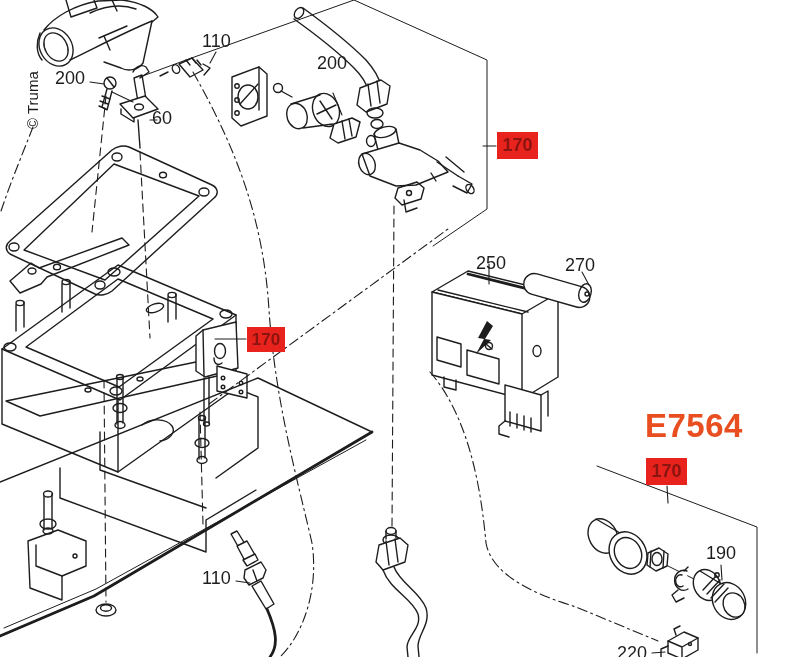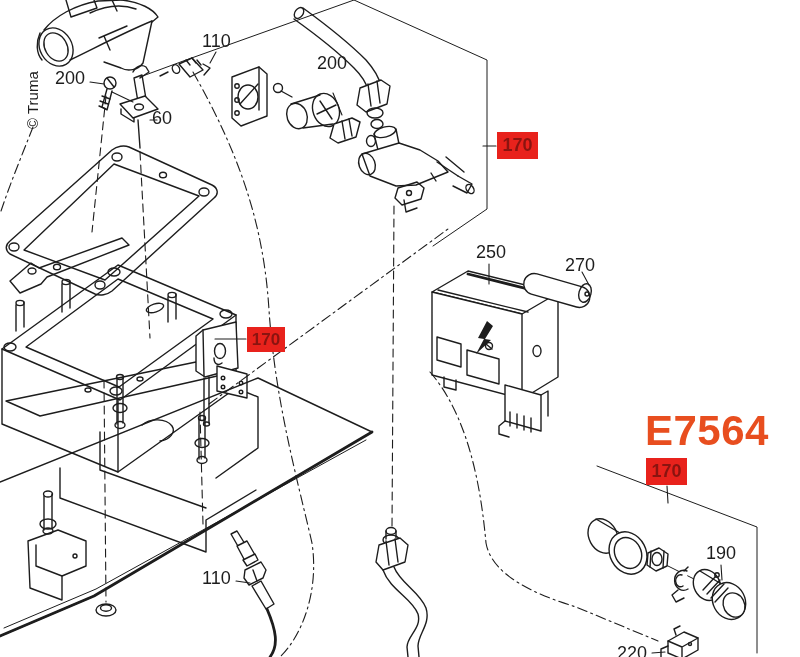--- a/index.html
+++ b/index.html
@@ -24,21 +24,21 @@
     position:absolute;font-size:18px;line-height:20px;color:var(--line,#1d1d1d);
     white-space:nowrap;
     text-align:right;
   }
   .chip{
     position:absolute;display:flex;align-items:center;justify-content:center;
     background:var(--hl-bg,#e8221c);color:var(--hl-text,#8a1410);
     font-size:18px;font-weight:bold;cursor:pointer;
   }
   .figcode{
-    position:absolute;left:645px;top:407px;font-size:42px;font-weight:bold;
+    position:absolute;left:645px;top:407px;font-size:33px;font-weight:bold;
     color:var(--code,#e84e1f);letter-spacing:0.5px;white-space:nowrap;
   }
   .watermark{
     position:absolute;left:24px;top:129px;font-size:15px;white-space:nowrap;
     transform-origin:0 0;transform:rotate(-90deg);color:var(--line,#1d1d1d);
   }
 </style>
 </head>
 <body>
 
@@ -331,21 +331,21 @@
       <path d="M33,127 C22,155 10,184 1,211" class="phantom"></path>
     </g>
   </svg>
 
   <div class="watermark">© Truma</div>
 
   <div class="plabel" style="left:202px;top:31px">110</div>
   <div class="plabel" style="left:55px;top:68px">200</div>
   <div class="plabel" style="left:152px;top:108px">60</div>
   <div class="plabel" style="left:317px;top:53px">200</div>
-  <div class="plabel" style="left:476px;top:242px">250</div>
+  <div class="plabel" style="left:476px;top:253px">250</div>
   <div class="plabel" style="left:565px;top:255px">270</div>
   <div class="plabel" style="left:706px;top:543px">190</div>
   <div class="plabel" style="left:202px;top:568px">110</div>
   <div class="plabel" style="left:617px;top:643px">220</div>
 
   <div class="chip" style="left:497px;top:132px;width:41px;height:27px">170</div>
   <div class="chip" style="left:247px;top:327px;width:38px;height:25px;font-size:17px">170</div>
   <div class="chip" style="left:646px;top:458px;width:41px;height:27px">170</div>
 
   <div class="figcode">E7564</div>

